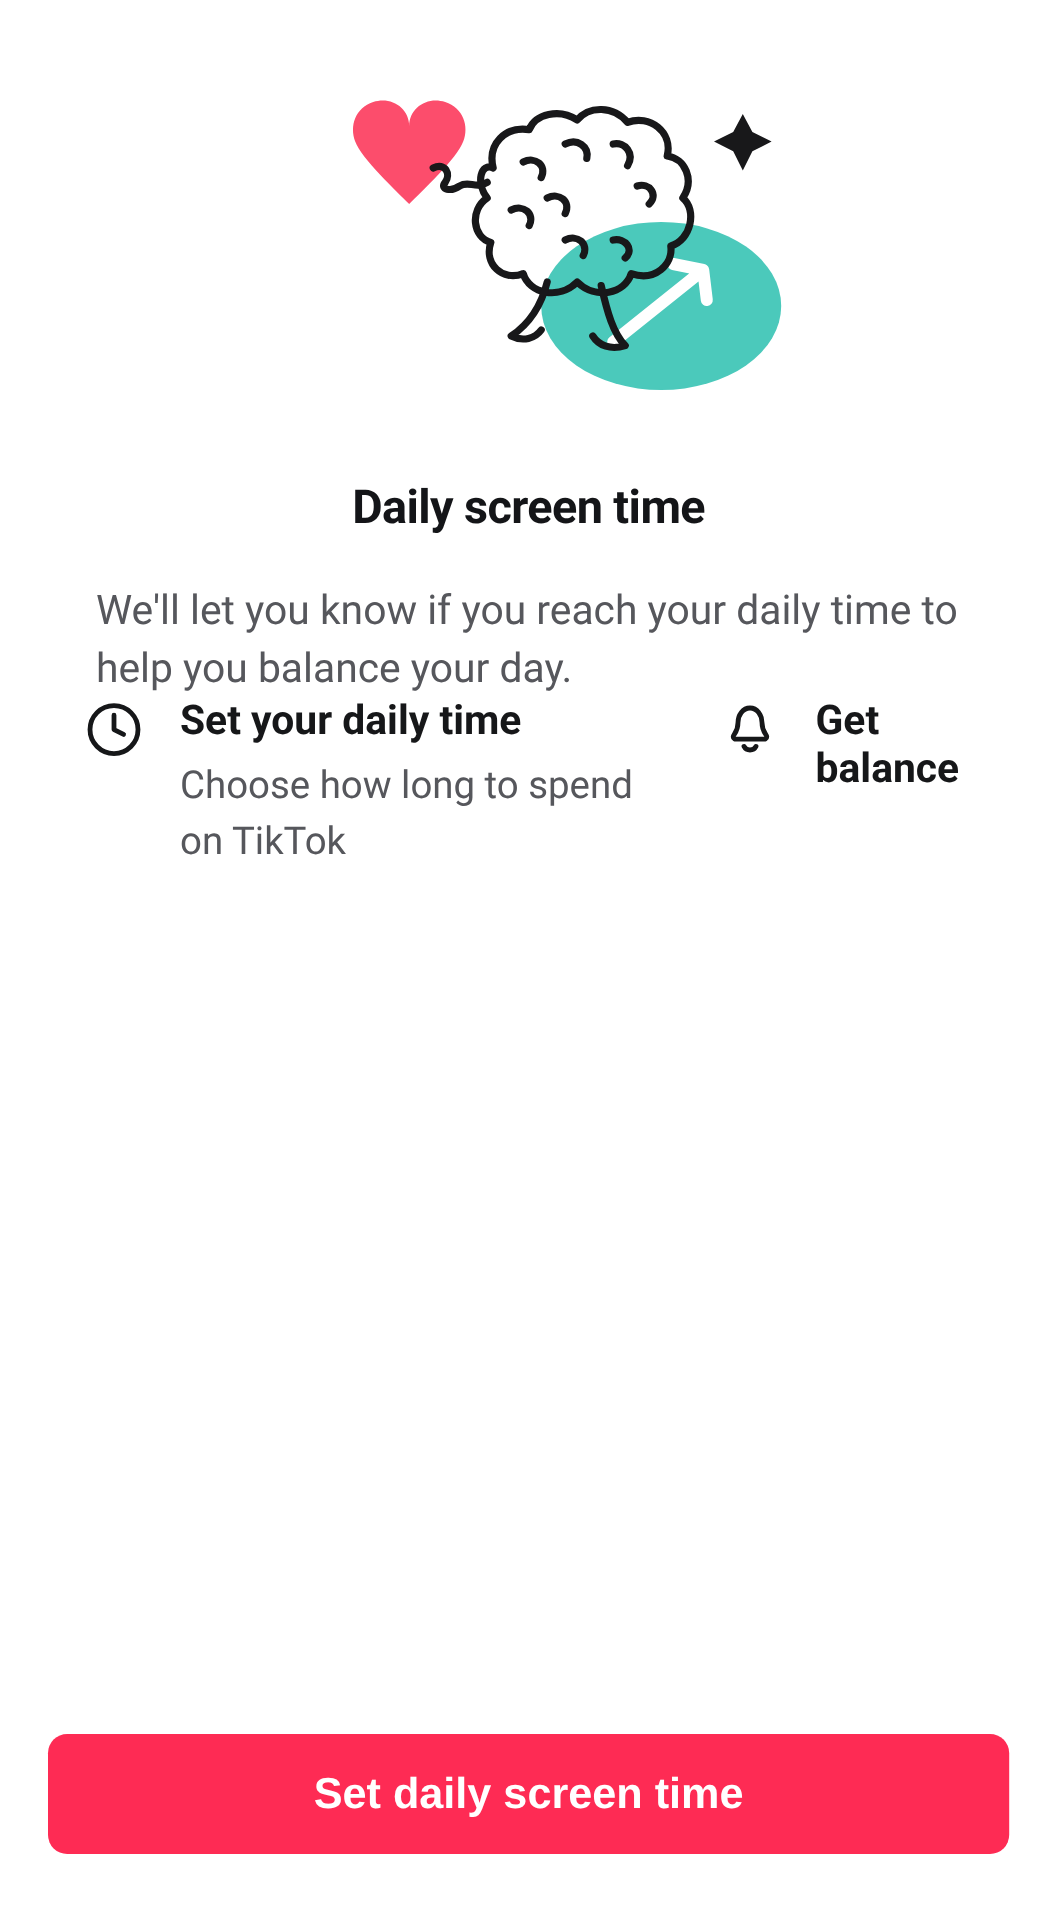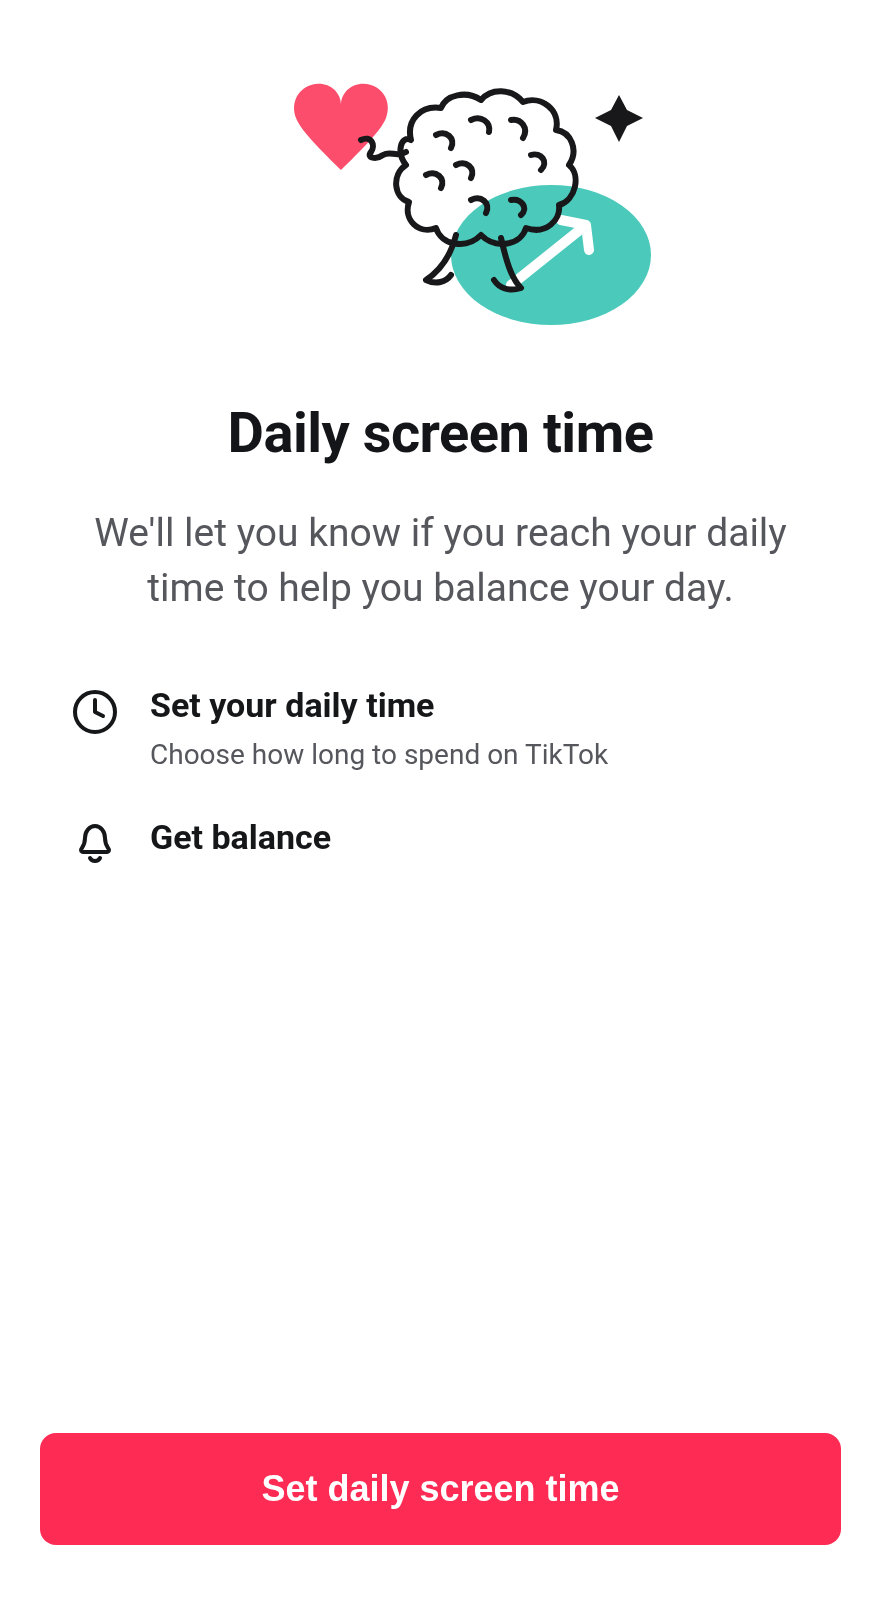--- a/index.html
+++ b/index.html
@@ -24,39 +24,37 @@
       align-items: center;
       padding: 60px 70px 0 70px;
     }
     .illustration {
       width: 460px;
       height: 280px;
       position: relative;
       margin-bottom: 60px;
     }
     .title {
-      font-size: 56px;
+      font-size: 39px;
       font-weight: 700;
       color: #141518;
       text-align: left;
       margin-bottom: 40px;
       letter-spacing: -0.5px;
     }
     .subtitle {
-      font-size: 39px;
+      font-size: 34px;
       color: #56575c;
-      text-align: center;
       line-height: 1.4;
-      margin-bottom: 70px;
       padding: 0 10px;
     }
     .features {
       width: 100%;
       display: flex;
-      flex-direction: column;
+      flex-direction: row;
       gap: 41px;
     }
     .feature {
       display: flex;
       align-items: flex-start;
       gap: 30px;
     }
     .feature-icon {
       width: 50px;
       height: 50px;
@@ -69,30 +67,30 @@
     .feature-text {
       flex: 1;
     }
     .feature-title {
       font-size: 34px;
       font-weight: 700;
       color: #161719;
       margin-bottom: 10px;
     }
     .feature-desc {
-      font-size: 28px;
+      font-size: 32px;
       color: #56575c;
       line-height: 1.45;
     }
     .footer {
       padding: 30px 40px 55px 40px;
     }
     .primary-button {
       width: 100%;
-      height: 112px;
+      height: 100px;
       background: #fe2b54;
       border: none;
       border-radius: 16px;
       color: #ffffff;
       font-size: 36px;
       font-weight: 600;
       cursor: pointer;
     }
   </style>
 </head>

